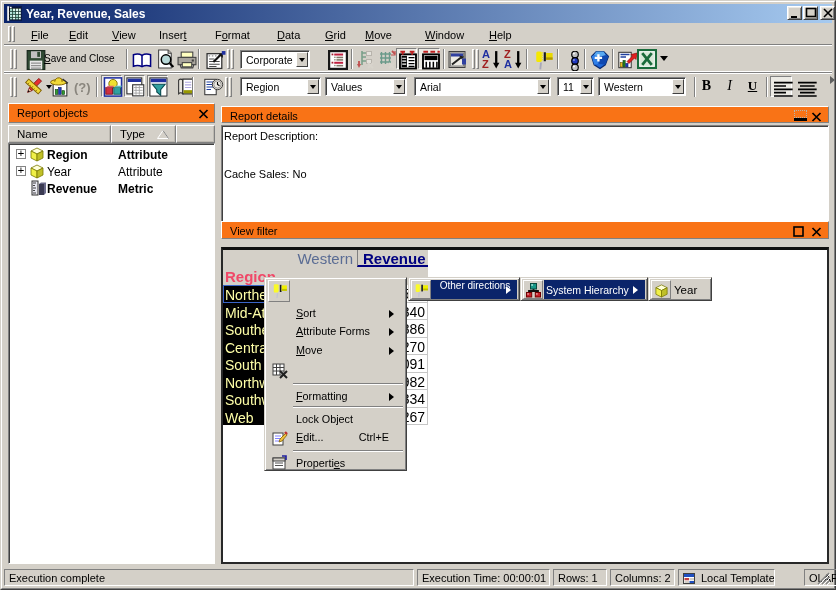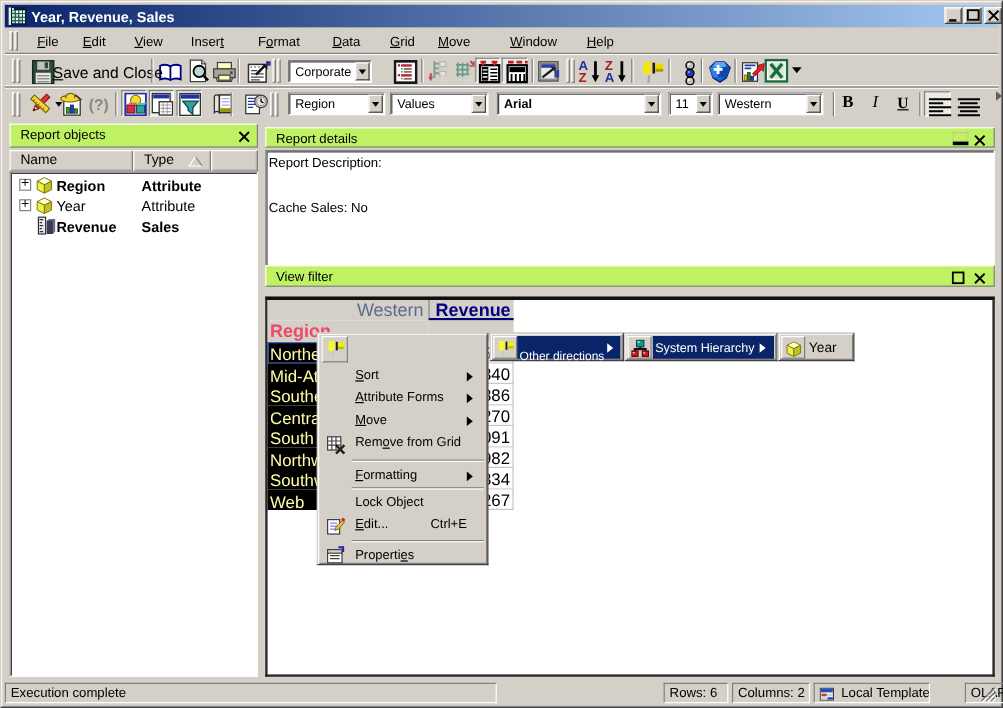--- a/index.html
+++ b/index.html
@@ -22,21 +22,21 @@
 u { text-decoration:underline; }
 
 .toolbar { position:absolute; left:4px; width:828px; height:26px; background:#D4D0C8; }
 .sep { position:absolute; width:2px; border-left:1px solid #808080; border-right:1px solid #fff; }
 .ticon { position:absolute; width:20px; height:20px; }
 .combo { position:absolute; height:19px; background:#fff; border:1px solid; border-color:#808080 #fff #fff #808080; box-shadow:inset 1px 1px 0 #404040; }
 .combo .ctext { position:absolute; left:5px; top:3px; font-size:10.5px; white-space:nowrap; }
 .combo .cbtn { position:absolute; right:1px; top:1px; bottom:1px; width:12px; background:#D4D0C8; border:1px solid; border-color:#fff #404040 #404040 #fff; }
 .combo .cbtn:after { content:""; position:absolute; left:2px; top:5px; border:3.5px solid transparent; border-top:4px solid #000; }
 
-.ptitle { position:absolute; background:#bef264; border:1px solid; border-color:#fff #808080 #808080 #fff; }
+.ptitle { position:absolute; background:#f97316; border:1px solid; border-color:#fff #808080 #808080 #fff; }
 .ptitle .pt { position:absolute; left:8px; top:3px; font-size:11px; }
 .pwhite { position:absolute; background:#fff; border:1px solid; border-color:#808080 #fff #fff #808080; box-shadow:inset 1px 1px 0 #404040; }
 
 .hcell { position:absolute; top:0; height:18px; background:#D4D0C8; border:1px solid; border-color:#fff #808080 #808080 #fff; box-shadow:inset -1px -1px 0 #BDB9B1; font-size:11.5px; padding:2px 0 0 8px; }
 .trow { position:absolute; left:0; width:100%; height:17px; }
 .plus { position:absolute; left:6px; top:3px; width:10px; height:10px; border:1px solid #848484; background:#fff; }
 .plusglyph { position:absolute; left:0.5px; top:-3.5px; font-size:11.5px; font-family:"Liberation Mono",monospace; }
 .cube { position:absolute; left:19px; top:0px; width:16px; height:16px; }
 .tname { position:absolute; left:37px; top:2px; font-size:12px; }
 .ttype { position:absolute; left:108px; top:2px; font-size:12px; }
@@ -270,21 +270,21 @@
         <path d="M9 11 L14.5 5.5 L13 4 L19 2.5 L18 9 L16.5 7.5 L11 13 Z" fill="#E02020" stroke="#900000" stroke-width="0.6"></path>
       </svg>
 
     <svg class="ticon" style="left:633px; top:3px;" width="19" height="19" viewBox="0 0 19 19">
         <rect x="1" y="1" width="17" height="17" fill="#fff" stroke="#1A6B3C" stroke-width="2"></rect>
         <rect x="3" y="3" width="13" height="13" fill="#D8E8D8"></rect>
         <path d="M5 4 L14 15 M14 4 L5 15" stroke="#1A6B3C" stroke-width="2.6"></path>
       </svg>
     <div class="abs" style="left:656px; top:10px; width:0; height:0; border:4px solid transparent; border-top:5px solid #000;"></div>
   </div>
-  <div style="position:absolute; left:40px; top:7px; font-size:13px;"><u>S</u>ave and Close</div>
+  <div style="position:absolute; left:40px; top:7px; font-size:10px;"><u>S</u>ave and Close</div>
   <div class="sep" style="left:122px; top:3px; height:20px;"></div>
   <div class="sep" style="left:194px; top:3px; height:20px;"></div>
   <div class="grip" style="left:223px; top:3px; height:20px;"></div>
   <div class="grip" style="left:227px; top:3px; height:20px;"></div>
   <div class="combo" style="left:236px; top:4px; width:70px;">
       <div class="ctext">Corporate</div>
       <div class="cbtn"></div>
     </div>
   <div class="sep" style="left:347px; top:3px; height:20px;"></div>
   <div class="sep" style="left:439px; top:3px; height:20px;"></div>
@@ -372,21 +372,21 @@
   <div class="grip" style="left:221px; top:4px; height:20px;"></div>
   <div class="grip" style="left:225px; top:4px; height:20px;"></div>
   <div class="combo" style="left:236px; top:4px; width:81px;">
       <div class="ctext">Region</div>
       <div class="cbtn"></div>
     </div>
   <div class="combo" style="left:321px; top:4px; width:82px;">
       <div class="ctext">Values</div>
       <div class="cbtn"></div>
     </div>
-  <div class="combo" style="left:410px; top:4px; width:137px;font-weight:bold;">
+  <div class="combo" style="left:410px; top:4px; width:137px;">
       <div class="ctext">Arial</div>
       <div class="cbtn"></div>
     </div>
   <div class="combo" style="left:553px; top:4px; width:37px;">
       <div class="ctext">11</div>
       <div class="cbtn"></div>
     </div>
   <div class="combo" style="left:594px; top:4px; width:88px;">
       <div class="ctext">Western</div>
       <div class="cbtn"></div>
@@ -452,21 +452,21 @@
     </div>
     <div class="trow" style="top:35px;">
       <svg class="cube" style="left:21px;" viewBox="0 0 16 16">
           <rect x="1" y="1" width="6" height="14" fill="#E8E8F0" stroke="#303030" stroke-width="1"></rect>
           <path d="M2 3 H5 M2 5.5 H4 M2 8 H5 M2 10.5 H4 M2 13 H5" stroke="#303030" stroke-width="0.9"></path>
           <rect x="8" y="4" width="5" height="11" fill="#3A3A52"></rect>
           <path d="M8 4 L10 2.5 L15 2.5 L15 13 L13 15" fill="#6A6A8A"></path>
           <rect x="8" y="4" width="5" height="11" fill="#3A3A52"></rect>
         </svg>
       <span class="tname" style="font-weight:bold;">Revenue</span>
-      <span class="ttype" style="font-weight:bold;">Sales</span>
+      <span class="ttype" style="font-weight:bold;">Metric</span>
     </div>
   </div>
 </div>
 
 <div id="rightpanels">
   <div class="ptitle" style="left:221px; top:106px; width:608px; height:17px;">
     <div class="pt">Report details</div>
     <div class="abs" style="left:572px; top:3px; width:13px; height:8px; border:1px dotted #B8B4AC;"></div>
       <div class="abs" style="left:572px; top:11px; width:13px; height:3px; background:#000;"></div>
     <svg class="abs" style="left:589px; top:5px;" width="11" height="10" viewBox="0 0 11 10">
@@ -545,21 +545,20 @@
         <div class="mlabel"><u>M</u>ove<div class="marrow"></div></div>
       </div>
     <div class="mrow" style="top:81px; height:23px;">
       <div class="micon" style="border-color:transparent; background:transparent;">
           <svg style="position:absolute;left:3px;top:3px;" width="16" height="16" viewBox="0 0 16 16">
             <rect x="1" y="1" width="11" height="11" fill="#fff" stroke="#404040"></rect>
             <path d="M1 4.5 H12 M1 8 H12 M4.5 1 V12 M8 1 V12" stroke="#404040" stroke-width="1"></path>
             <path d="M8 8 L15 15 M15 8 L8 15" stroke="#202020" stroke-width="2"></path>
           </svg>
         </div>
-      <div class="mlabel" style="padding-top:4px;">Rem<u>o</u>ve from Grid</div>
     </div>
     <div class="msep" style="top:105px;"></div>
     <div class="mrow" style="top:109px; height:18px;">
         <div class="mlabel"><u>F</u>ormatting<div class="marrow"></div></div>
       </div>
     <div class="msep" style="top:128px;"></div>
     <div class="mrow" style="top:132px; height:17px;">
         <div class="mlabel">Lock Object</div>
       </div>
     <div class="mrow" style="top:149px; height:22px;">
@@ -591,21 +590,21 @@
       <div class="micon" style="left:2px; top:2px; width:20px; height:19px;">
           <svg style="position:absolute;left:2px;top:2px;" width="15" height="15" viewBox="0 0 16 16">
             <path d="M5.6 10 L5 15" stroke="#C4C4D0" stroke-width="1.5"></path>
             <rect x="1.8" y="1.2" width="4.4" height="8.4" rx="1.2" fill="#FAFA28"></rect>
             <path d="M6.2 1.4 l1.3 0.9 l-1.3 0.9 l1.3 0.9 l-1.3 0.9 l1.3 0.9 l-1.3 0.9 l1.3 0.9 l-1.3 0.9 z" fill="#FAFA28"></path>
             <rect x="7.8" y="1.8" width="1.7" height="7.2" fill="#1A1A1A"></rect>
             <rect x="9.7" y="2.4" width="5.2" height="5.4" fill="#F0F000"></rect>
             <rect x="9.7" y="5.9" width="5.2" height="1.9" fill="#BFBF00"></rect>
           </svg>
         </div>
-      <div class="abs mhl" style="left:22px; top:2px; right:2px; height:19px; font-size:10px; white-space:nowrap; padding:12px 0 0 2px;">Other directions<div class="marrow" style="border-left-color:#fff; top:6px; right:2px;"></div></div>
+      <div class="abs mhl" style="left:22px; top:2px; right:2px; height:19px; font-size:10px; white-space:nowrap; padding:0 0 0 2px;text-align:center;">Other directions<div class="marrow" style="border-left-color:#fff; top:6px; right:2px;"></div></div>
     </div>
     <div class="smenu" style="left:520px; width:128px;">
       <div class="micon" style="left:2px; top:2px; width:20px; height:19px;">
           <svg style="position:absolute;left:2px;top:2px;" width="15" height="15" viewBox="0 0 15 15">
             <path d="M7.5 5 V8 M3 11 V8 H12 V11" fill="none" stroke="#101010" stroke-width="1.8"></path>
             <rect x="4.5" y="0.5" width="6" height="5.5" fill="#189888" stroke="#0A4A40"></rect>
             <rect x="5.3" y="1.3" width="1.6" height="1.4" fill="#C8F0E8"></rect>
             <rect x="0.5" y="9.5" width="5.2" height="4.5" fill="#C81E28" stroke="#700000"></rect>
             <rect x="1.3" y="10.3" width="1.5" height="1.3" fill="#F0C0C0"></rect>
             <rect x="9.3" y="9.5" width="5.2" height="4.5" fill="#C81E28" stroke="#700000"></rect>
@@ -622,21 +621,22 @@
             <path d="M14 5 L8 8 L8 15 L14 12 Z" fill="#C0C028" stroke="#787800" stroke-width="0.8"></path>
           </svg>
         </div>
       <div class="abs" style="left:25px; top:6px; font-size:11.5px;">Year</div>
     </div>
   </div>
 </div>
 
 <div class="status">
   <div class="sseg" style="left:0px; width:410px;">Execution complete</div>
-  <div class="sseg" style="left:549px; width:54px;">Rows: 6</div>
+  <div class="sseg" style="left:413px; width:133px;">Execution Time: 00:00:01</div>
+  <div class="sseg" style="left:549px; width:54px;">Rows: 1</div>
   <div class="sseg" style="left:606px; width:65px;">Columns: 2</div>
   <div class="sseg" style="left:674px; width:97px; padding-left:22px;">Local Template<svg style="position:absolute; left:4px; top:3px;" width="12" height="11" viewBox="0 0 12 11">
         <rect x="0.5" y="0.5" width="11" height="10" fill="#fff" stroke="#404040"></rect>
         <rect x="1" y="1" width="10" height="3" fill="#2050C0"></rect>
         <rect x="1.5" y="5" width="4.5" height="2.3" fill="#C04040"></rect>
         <rect x="6.5" y="5" width="4.5" height="2.3" fill="#D4D0C8"></rect>
         <rect x="1.5" y="8" width="4.5" height="2" fill="#D4D0C8"></rect>
         <rect x="6.5" y="8" width="4.5" height="2" fill="#2050C0"></rect>
       </svg></div>
   <div class="sseg" style="left:774px; width:38px;margin-left:26px;">OLAP</div>

